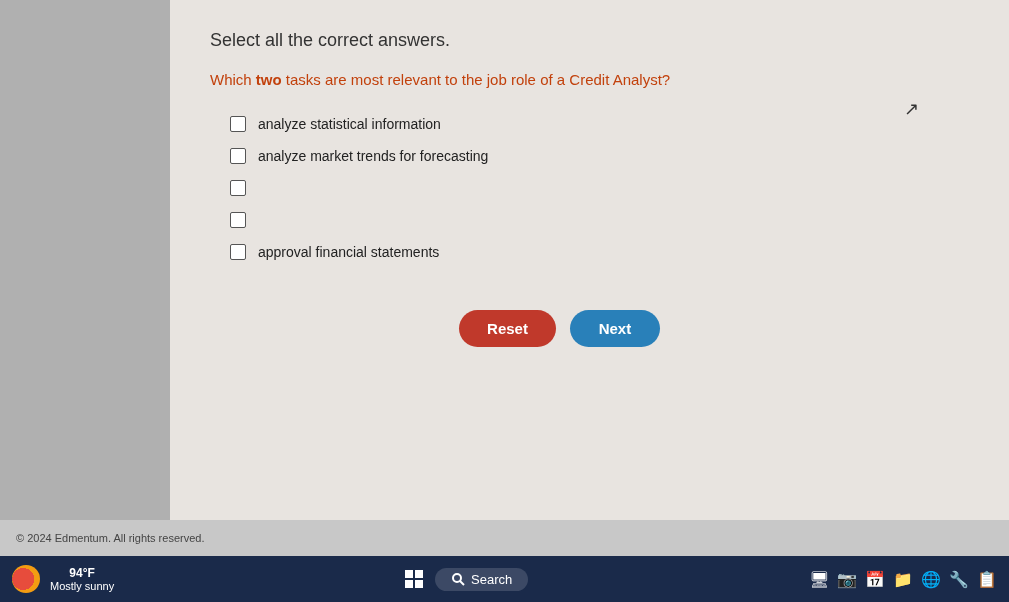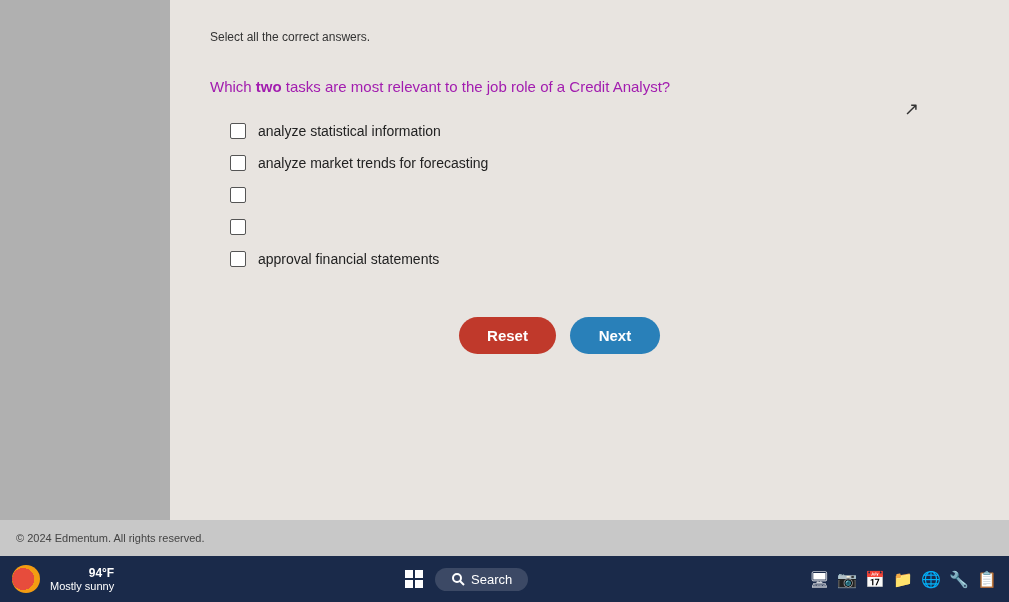--- a/index.html
+++ b/index.html
@@ -26,28 +26,28 @@
     }
 
     .content-area {
       flex: 1;
       background: #e8e4e0;
       padding: 30px 40px;
       position: relative;
     }
 
     .instruction-text {
-      font-size: 12px;
+      font-size: 18px;
       color: #333;
-      margin-bottom: 32px;
+      margin-bottom: 18px;
     }
 
     .question-text {
       font-size: 15px;
-      color: #a21caf;
+      color: #c2410c;
       margin-bottom: 24px;
       line-height: 1.5;
     }
 
     .question-text strong {
       font-weight: bold;
     }
 
     .options-list {
       list-style: none;
@@ -136,21 +136,21 @@
       background: #1a2a4a;
       display: flex;
       align-items: center;
       padding: 0 12px;
       gap: 10px;
     }
 
     .taskbar-weather {
       display: flex;
       flex-direction: column;
-      align-items: flex-end;
+      align-items: center;
       color: white;
       font-size: 11px;
       margin-right: 10px;
     }
 
     .taskbar-weather .temp {
       font-size: 12px;
       font-weight: bold;
     }
 

